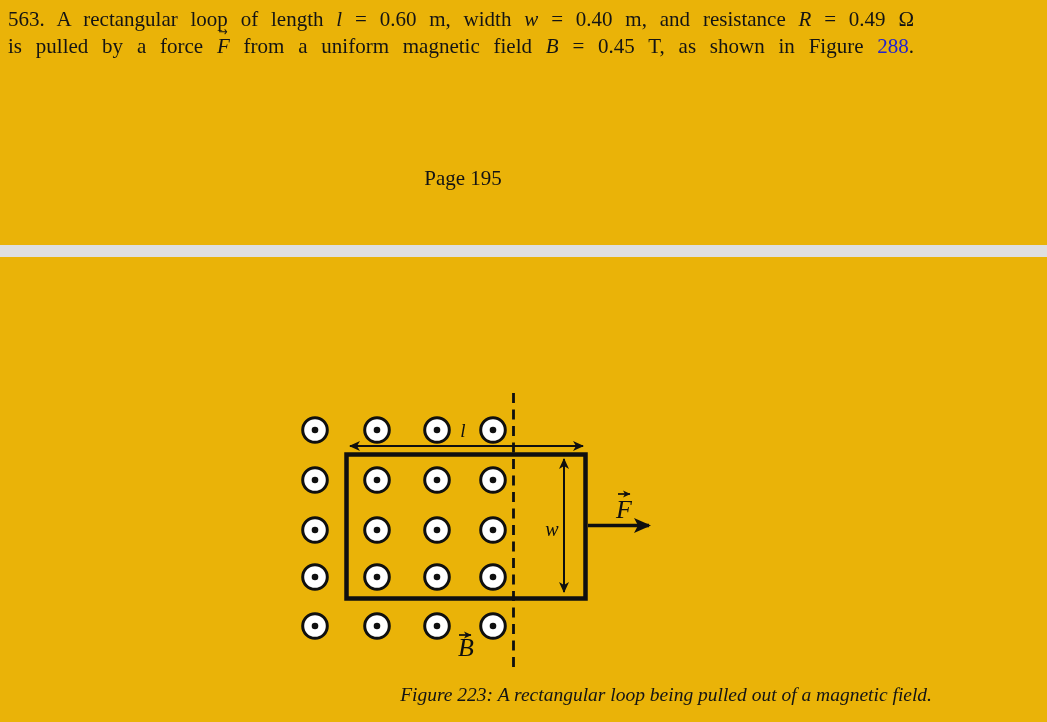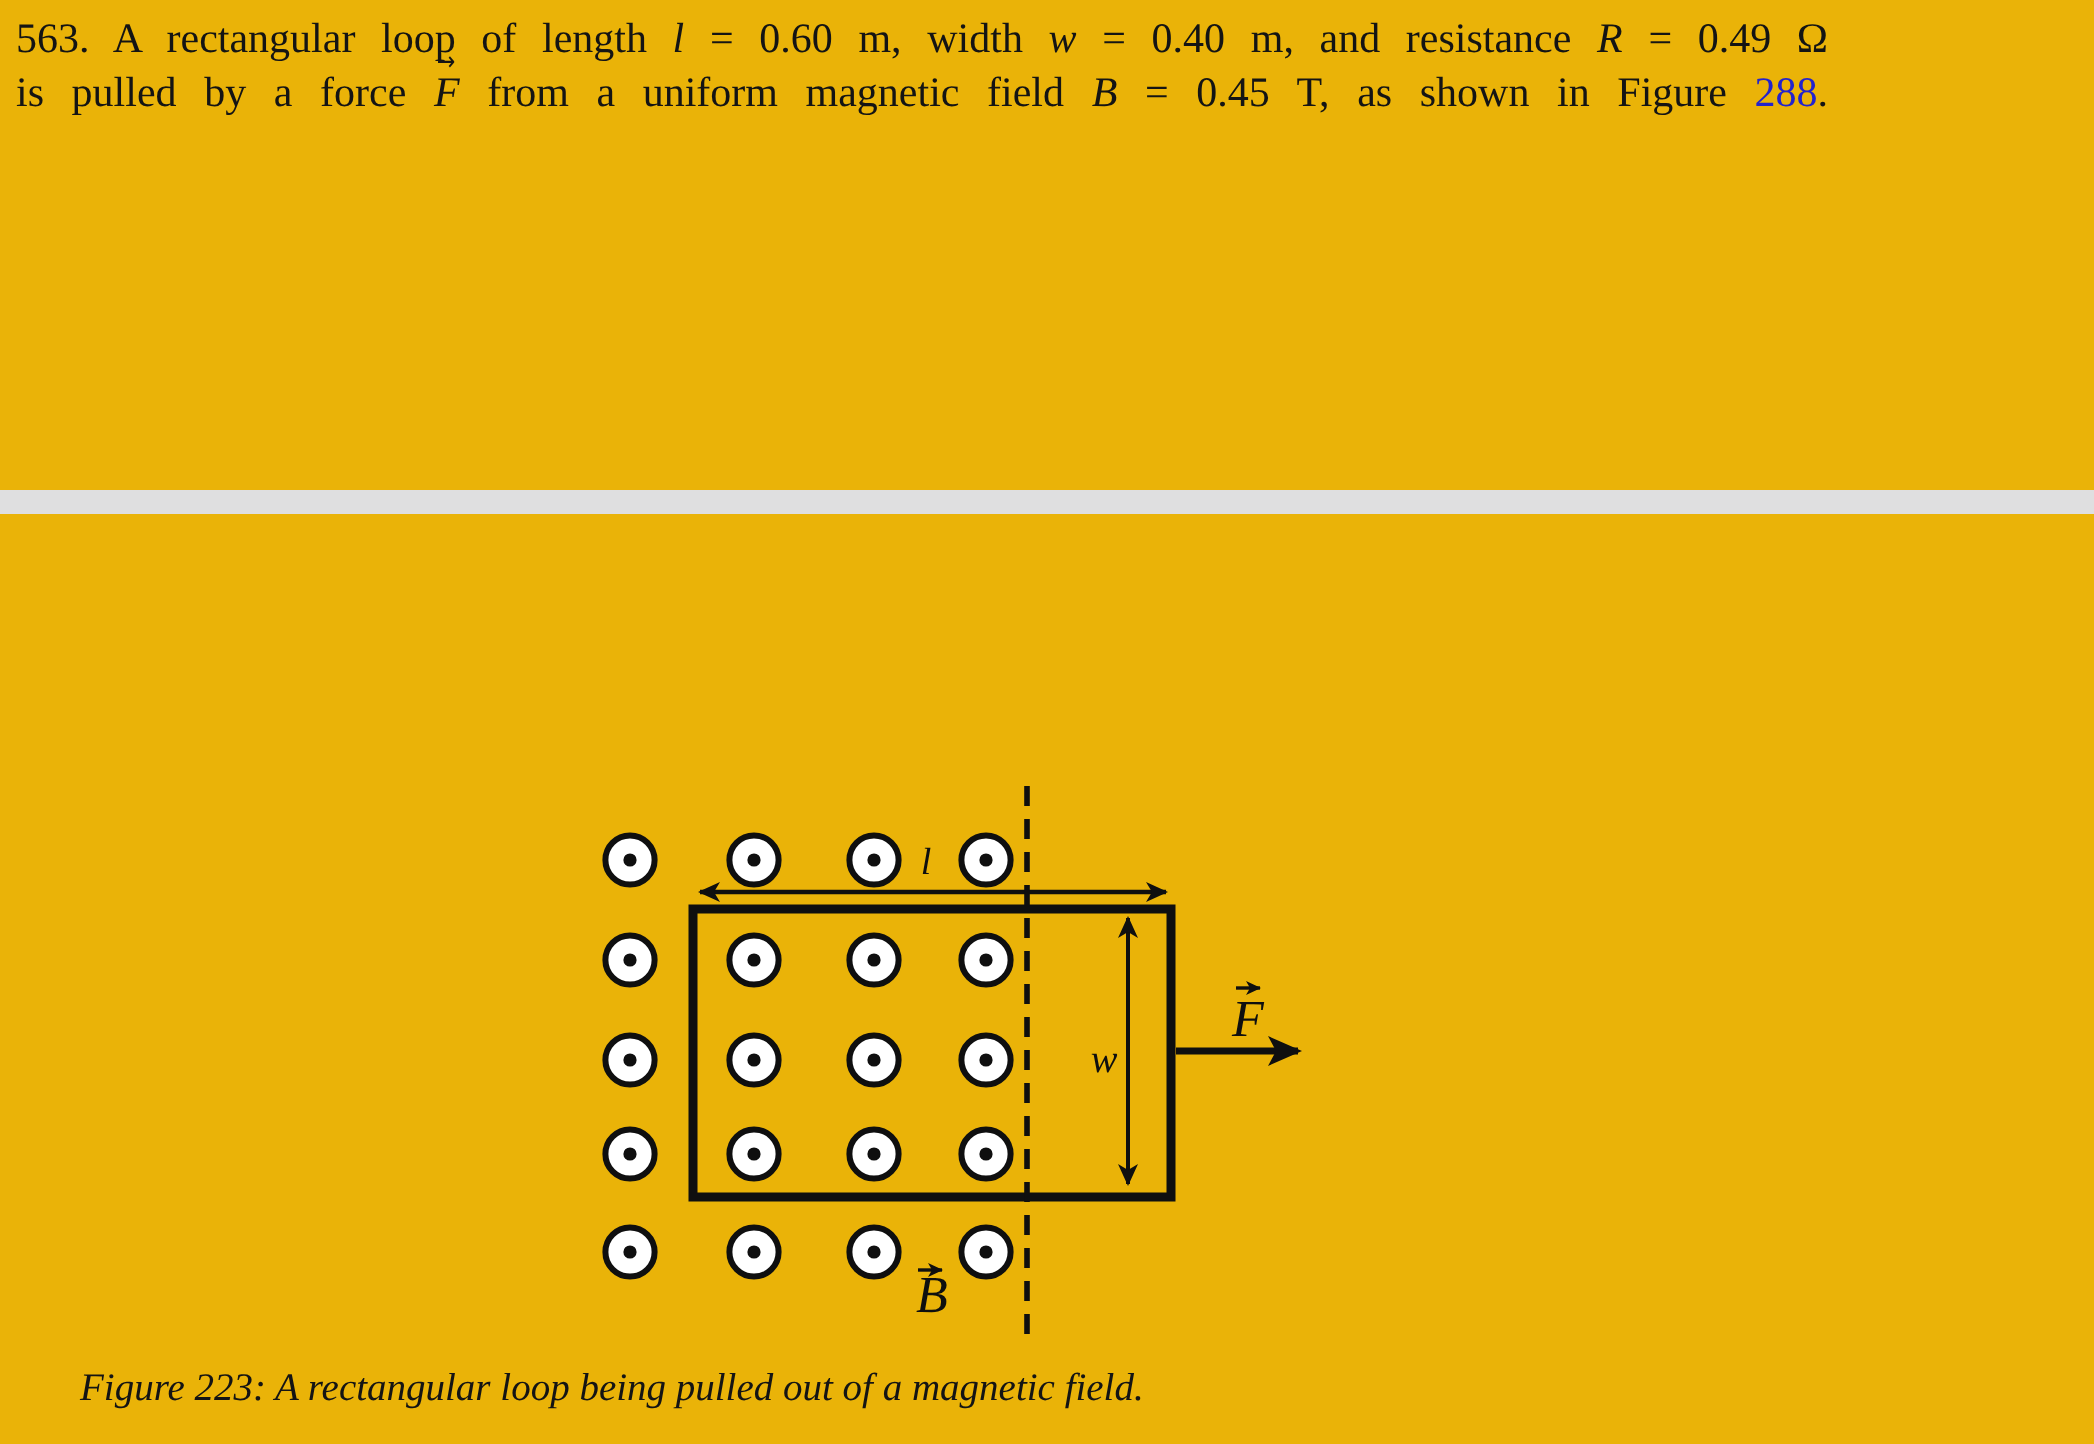--- a/index.html
+++ b/index.html
@@ -20,22 +20,22 @@
     font-size:13px;line-height:1;font-family:"DejaVu Sans",sans-serif;font-style:normal;
   }
   
   .page-label{position:absolute;left:0;top:166px;width:926px;text-align:center;font-size:21px;}
   
   .divider{position:absolute;left:0;top:245px;width:1047px;height:12px;background:#dfdfe0;}
   
   .figure-svg{position:absolute;left:280px;top:385px;}
   .svgtxt{font-family:"Liberation Serif","DejaVu Serif",serif;font-style:italic;fill:#0f0f0f;}
   .fig-caption{
-    position:absolute;left:0;top:684px;width:932px;text-align:left;
-    font-style:italic;font-size:19.5px;color:#141414;padding-left:40px;
+    position:absolute;left:0;top:684px;width:932px;text-align:right;
+    font-style:italic;font-size:19.5px;color:#141414;
   }
 </style>
 </head>
 <body>
 
 <div class="page">
 
   <div class="problem">
     <div class="pline just">
       <span>563.</span>
@@ -50,20 +50,21 @@
     <div class="pline just indent">
       <span>is pulled by a force </span>
       <span class="vec"><span class="arr">→</span><span class="mi">F</span></span>
       <span> from a uniform magnetic field </span>
       <span class="mi">B</span>
       <span> = 0.45 T, as shown in Figure </span>
       <span class="link">288</span><span>.</span>
     </div>
   </div>
 
+  <div class="page-label">Page 195</div>
 
   <div class="divider"></div>
 
   <svg class="figure-svg" width="400" height="292" viewBox="0 0 400 292">
     <defs>
       <marker id="arr" markerUnits="userSpaceOnUse" markerWidth="12" markerHeight="10" refX="10" refY="5" orient="auto-start-reverse">
         <path d="M0,0 L11,5 L0,10 L3,5 Z" fill="#0f0f0f"></path>
       </marker>
       <marker id="arrBig" markerUnits="userSpaceOnUse" markerWidth="18" markerHeight="15" refX="15" refY="7.5" orient="auto">
         <path d="M0,0 L17,7.5 L0,15 L4,7.5 Z" fill="#0f0f0f"></path>

